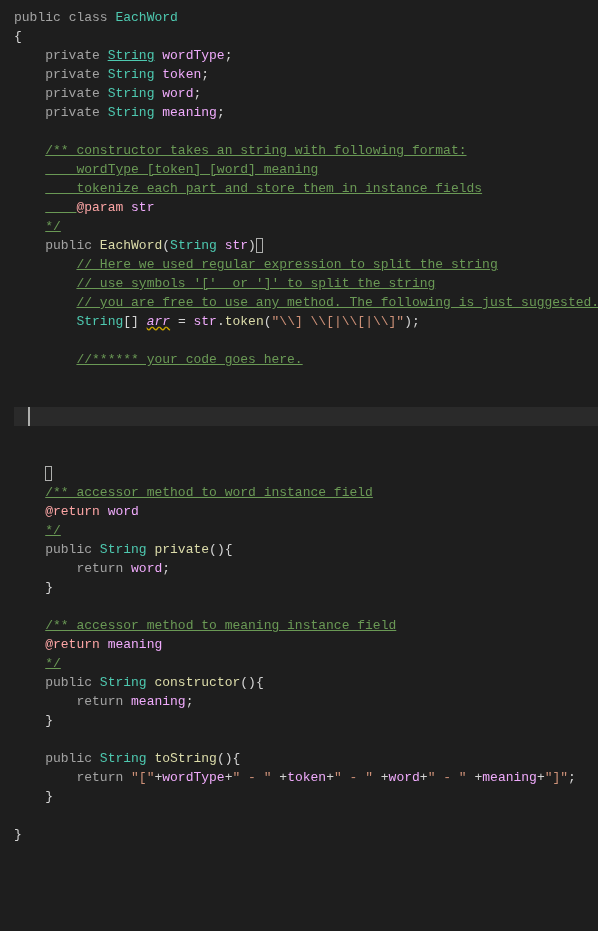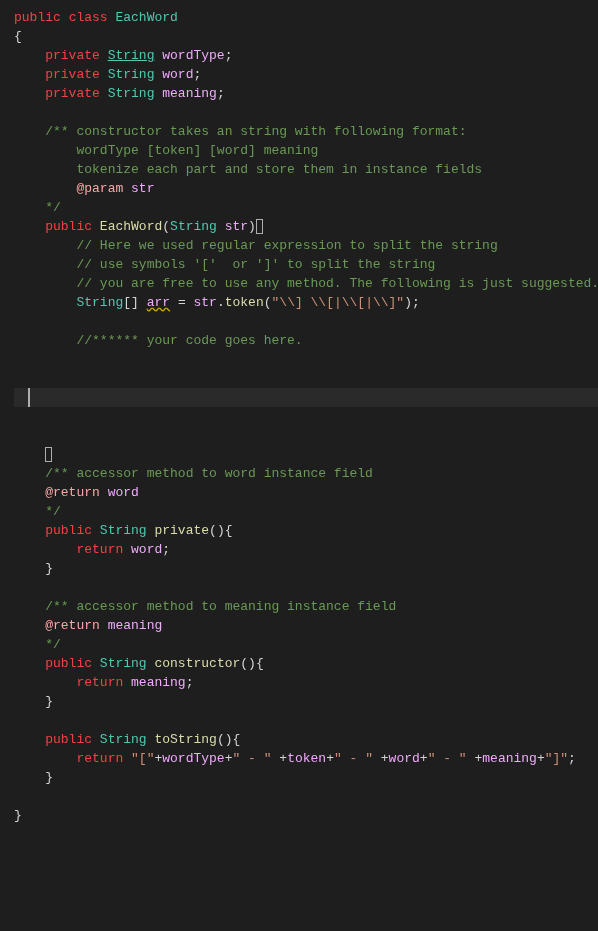--- a/index.html
+++ b/index.html
@@ -19,31 +19,32 @@
     position: relative;
   }
   .line {
     white-space: pre;
     position: relative;
     padding-left: 0;
   }
   .current-line {
     background: #2a2a2a;
   }
-  .kw { color: #ef4444; }
+  .kw { color: #a3a3a3; }
   .type { color: #4ec9b0; }
   .ident { color: #f0abfc; }
   .method { color: #dcdcaa; }
   .str { color: #ce9178; }
-  .comment { color: #6a9955; }
+  .comment { color: #6a9955; text-decoration: underline; }
   .tag { color: #fca5a5; }
   .punct { color: #d4d4d4; }
   .underline { text-decoration: underline; text-decoration-color: #4ec9b0; }
   .squiggle {
     text-decoration: underline wavy #cca700;
+    font-style: italic;
   }
   .cursor-box {
     display: inline-block;
     border: 1px solid #aeafad;
     width: 7px;
     height: 15px;
     vertical-align: text-top;
   }
   .cursor-line {
     position: absolute;
@@ -54,20 +55,21 @@
   }
 </style>
 </head>
 <body>
 
 <div class="editor">
 
 <div class="line"><span class="kw">public</span> <span class="kw">class</span> <span class="type">EachWord</span></div>
 <div class="line"><span class="punct">{</span></div>
 <div class="line">    <span class="kw">private</span> <span class="type underline">String</span> <span class="ident">wordType</span><span class="punct">;</span></div>
+<div class="line">    <span class="kw">private</span> <span class="type">String</span> <span class="ident">token</span><span class="punct">;</span></div>
 <div class="line">    <span class="kw">private</span> <span class="type">String</span> <span class="ident">word</span><span class="punct">;</span></div>
 <div class="line">    <span class="kw">private</span> <span class="type">String</span> <span class="ident">meaning</span><span class="punct">;</span></div>
 <div class="line"> </div>
 <div class="line">    <span class="comment">/** constructor takes an string with following format:</span></div>
 <div class="line">    <span class="comment">    wordType [token] [word] meaning</span></div>
 <div class="line">    <span class="comment">    tokenize each part and store them in instance fields</span></div>
 <div class="line">    <span class="comment">    </span><span class="tag">@param</span><span class="ident"> str</span></div>
 <div class="line">    <span class="comment">*/</span></div>
 <div class="line">    <span class="kw">public</span> <span class="method">EachWord</span><span class="punct">(</span><span class="type">String</span> <span class="ident">str</span><span class="punct">)</span><span class="cursor-box"></span></div>
 <div class="line">        <span class="comment">// Here we used regular expression to split the string</span></div>

